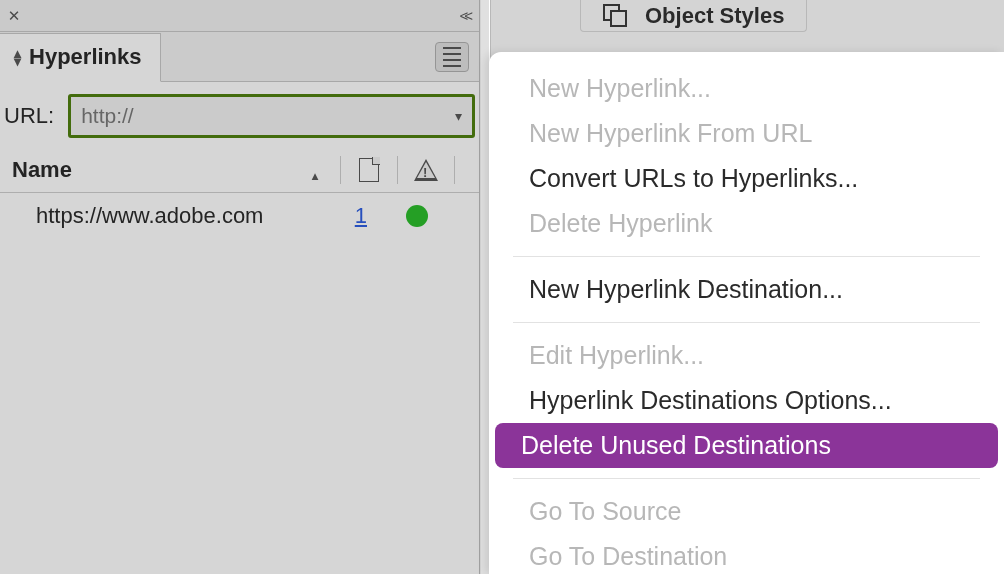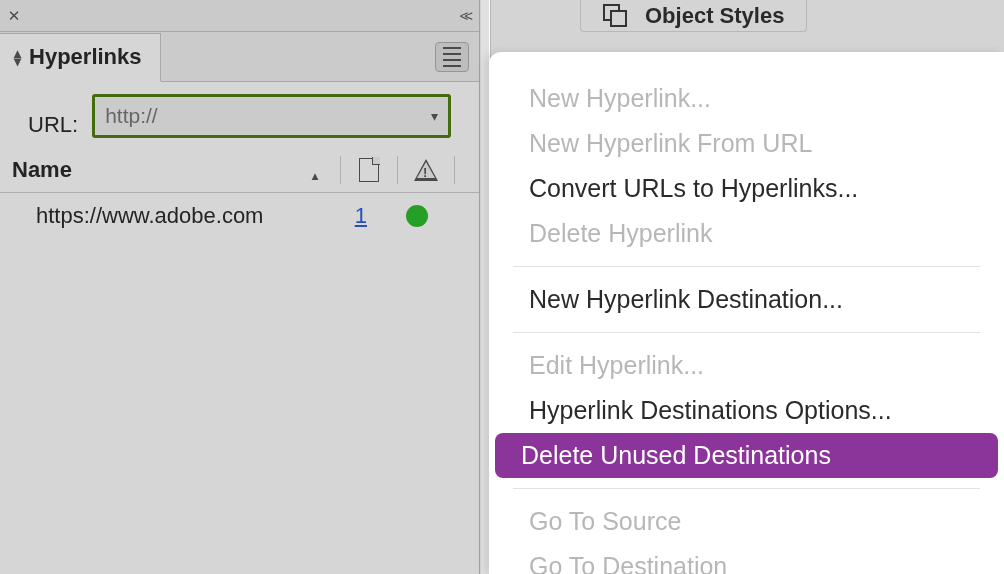--- a/index.html
+++ b/index.html
@@ -100,23 +100,23 @@
       gap: 4px;
       cursor: pointer;
     }
     .hamburger span {
       width: 18px;
       height: 2px;
       background: #555;
     }
     .url-row {
       display: flex;
-      align-items: flex-end;
+      align-items: center;
       gap: 14px;
-      padding: 12px 28px 14px;
+      padding: 12px 4px 14px;
     }
     .url-label {
       font-size: 22px;
       color: #2a2a2a;
     }
     .url-combo {
       flex: 1;
       display: flex;
       align-items: center;
       height: 44px;
@@ -281,21 +281,21 @@
     .context-menu {
       position: absolute;
       left: 489px;
       top: 52px;
       width: 515px;
       height: 522px;
       background: #fff;
       border-top-left-radius: 12px;
       box-shadow: -4px 0 8px rgba(0,0,0,0.1);
       z-index: 10;
-      padding-top: 24px;
+      padding-top: 14px;
     }
     .menu-item {
       font-size: 25px;
       padding: 8px 0 8px 40px;
       color: #2a2a2a;
       cursor: pointer;
     }
     .menu-item.disabled {
       color: #b7b7b7;
       cursor: default;

